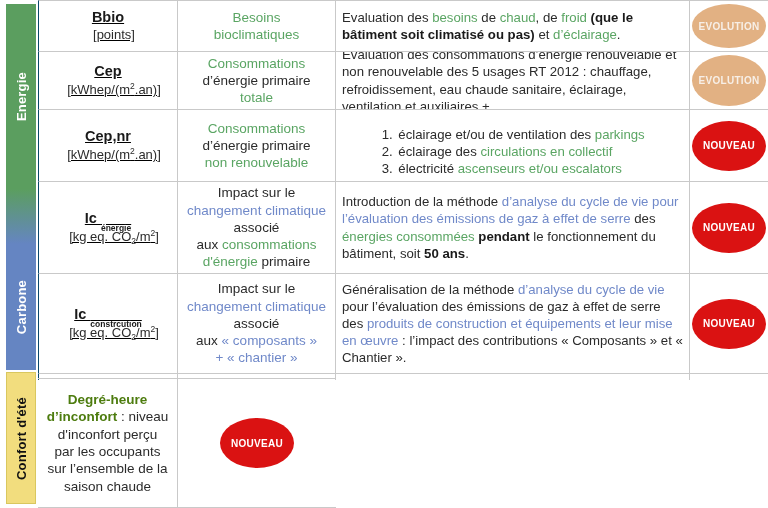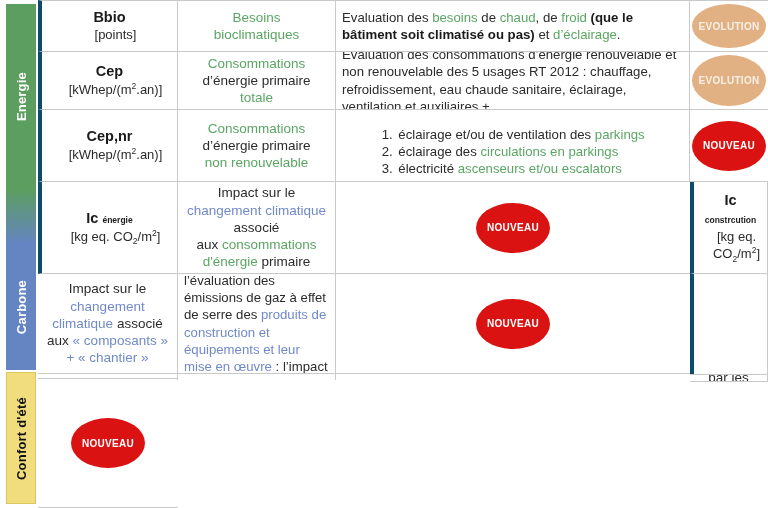--- a/index.html
+++ b/index.html
@@ -65,32 +65,32 @@
   }
   .cell {
     border-right: 1px solid #c9c9c9;
     border-bottom: 1px solid #c9c9c9;
     padding: 3px 6px;
     display: flex;
     flex-direction: column;
     justify-content: center;
     overflow: hidden;
   }
-  .cell.c-ind  { align-items: center; text-align: center; border-left: 4px solid #0c4a6e; }
+  .cell.c-ind  { align-items: center; text-align: center; border-left: 1px solid #0c4a6e; text-decoration: underline; }
   .cell.c-name { align-items: center; text-align: center; }
   .cell.c-desc { align-items: center; text-align: left; }
   .cell.c-badge{ align-items: center; justify-content: center; border-right: 1px solid #c9c9c9; }
 
   .cell.toprow { border-top: 1px solid #c9c9c9; }
 
   .sym {
     font-size: 14.5px; font-weight: bold; color: #1a1a1a;
     line-height: 1.25;
   }
-  .sym sub { font-size: 8.5px; font-weight: bold; vertical-align: baseline; position: relative; top: 0; }
+  .sym sub { font-size: 8.5px; font-weight: bold; vertical-align: baseline; position: relative; top: 8px; }
   .unit {
     font-size: 13px; color: #2b2b2b; line-height: 1.3; margin-top: 1px; padding-left: 12px;
   }
   .unit sup { font-size: 8.5px; vertical-align: super; }
   .unit sub { font-size: 8.5px; vertical-align: baseline; position: relative; top: 3px; }
 
   .name {
     font-size: 13.5px; line-height: 1.28; color: #2b2b2b;
   }
   .desc {
@@ -175,35 +175,38 @@
       <div class="sym">Cep,nr</div>
       <div class="unit">[kWhep/(m<sup>2</sup>.an)]</div>
     </div>
     <div class="cell c-name">
       <div class="name"><span class="g">Consommations</span><br>d’énergie primaire<br><span class="g">non renouvelable</span></div>
     </div>
     <div class="cell c-desc">
       <div class="desc">
         <ol>
           <li>éclairage et/ou de ventilation des <span class="g">parkings</span></li>
-          <li>éclairage des <span class="g">circulations en parkings</span></li>
+          <li>éclairage des <span class="g">circulations en collectif</span></li>
           <li>électricité <span class="g">ascenseurs et/ou escalators</span></li>
         </ol>
       </div>
     </div>
     <div class="cell c-badge nr">
       <div class="badge nouveau">NOUVEAU</div>
     </div>
 
     <div class="cell c-ind">
       <div class="sym">Ic <sub>énergie</sub></div>
       <div class="unit">[kg eq. CO<sub>2</sub>/m<sup>2</sup>]</div>
     </div>
     <div class="cell c-name">
       <div class="name">Impact sur le<br><span class="b">changement climatique</span> associé<br>aux <span class="g">consommations d'énergie</span> primaire</div>
+    </div>
+    <div class="cell c-desc">
+      <div class="desc">Introduction de la méthode <span class="b">d’analyse du cycle de vie pour l’évaluation des émissions de gaz à effet de serre</span> des <span class="g">énergies consommées</span> <span class="bk">pendant</span> le fonctionnement du bâtiment, soit <span class="bk">50 ans</span>.</div>
     </div>
     <div class="cell c-badge nr">
       <div class="badge nouveau">NOUVEAU</div>
     </div>
 
     <div class="cell c-ind">
       <div class="sym">Ic <sub>constrcution</sub></div>
       <div class="unit">[kg eq. CO<sub>2</sub>/m<sup>2</sup>]</div>
     </div>
     <div class="cell c-name">

